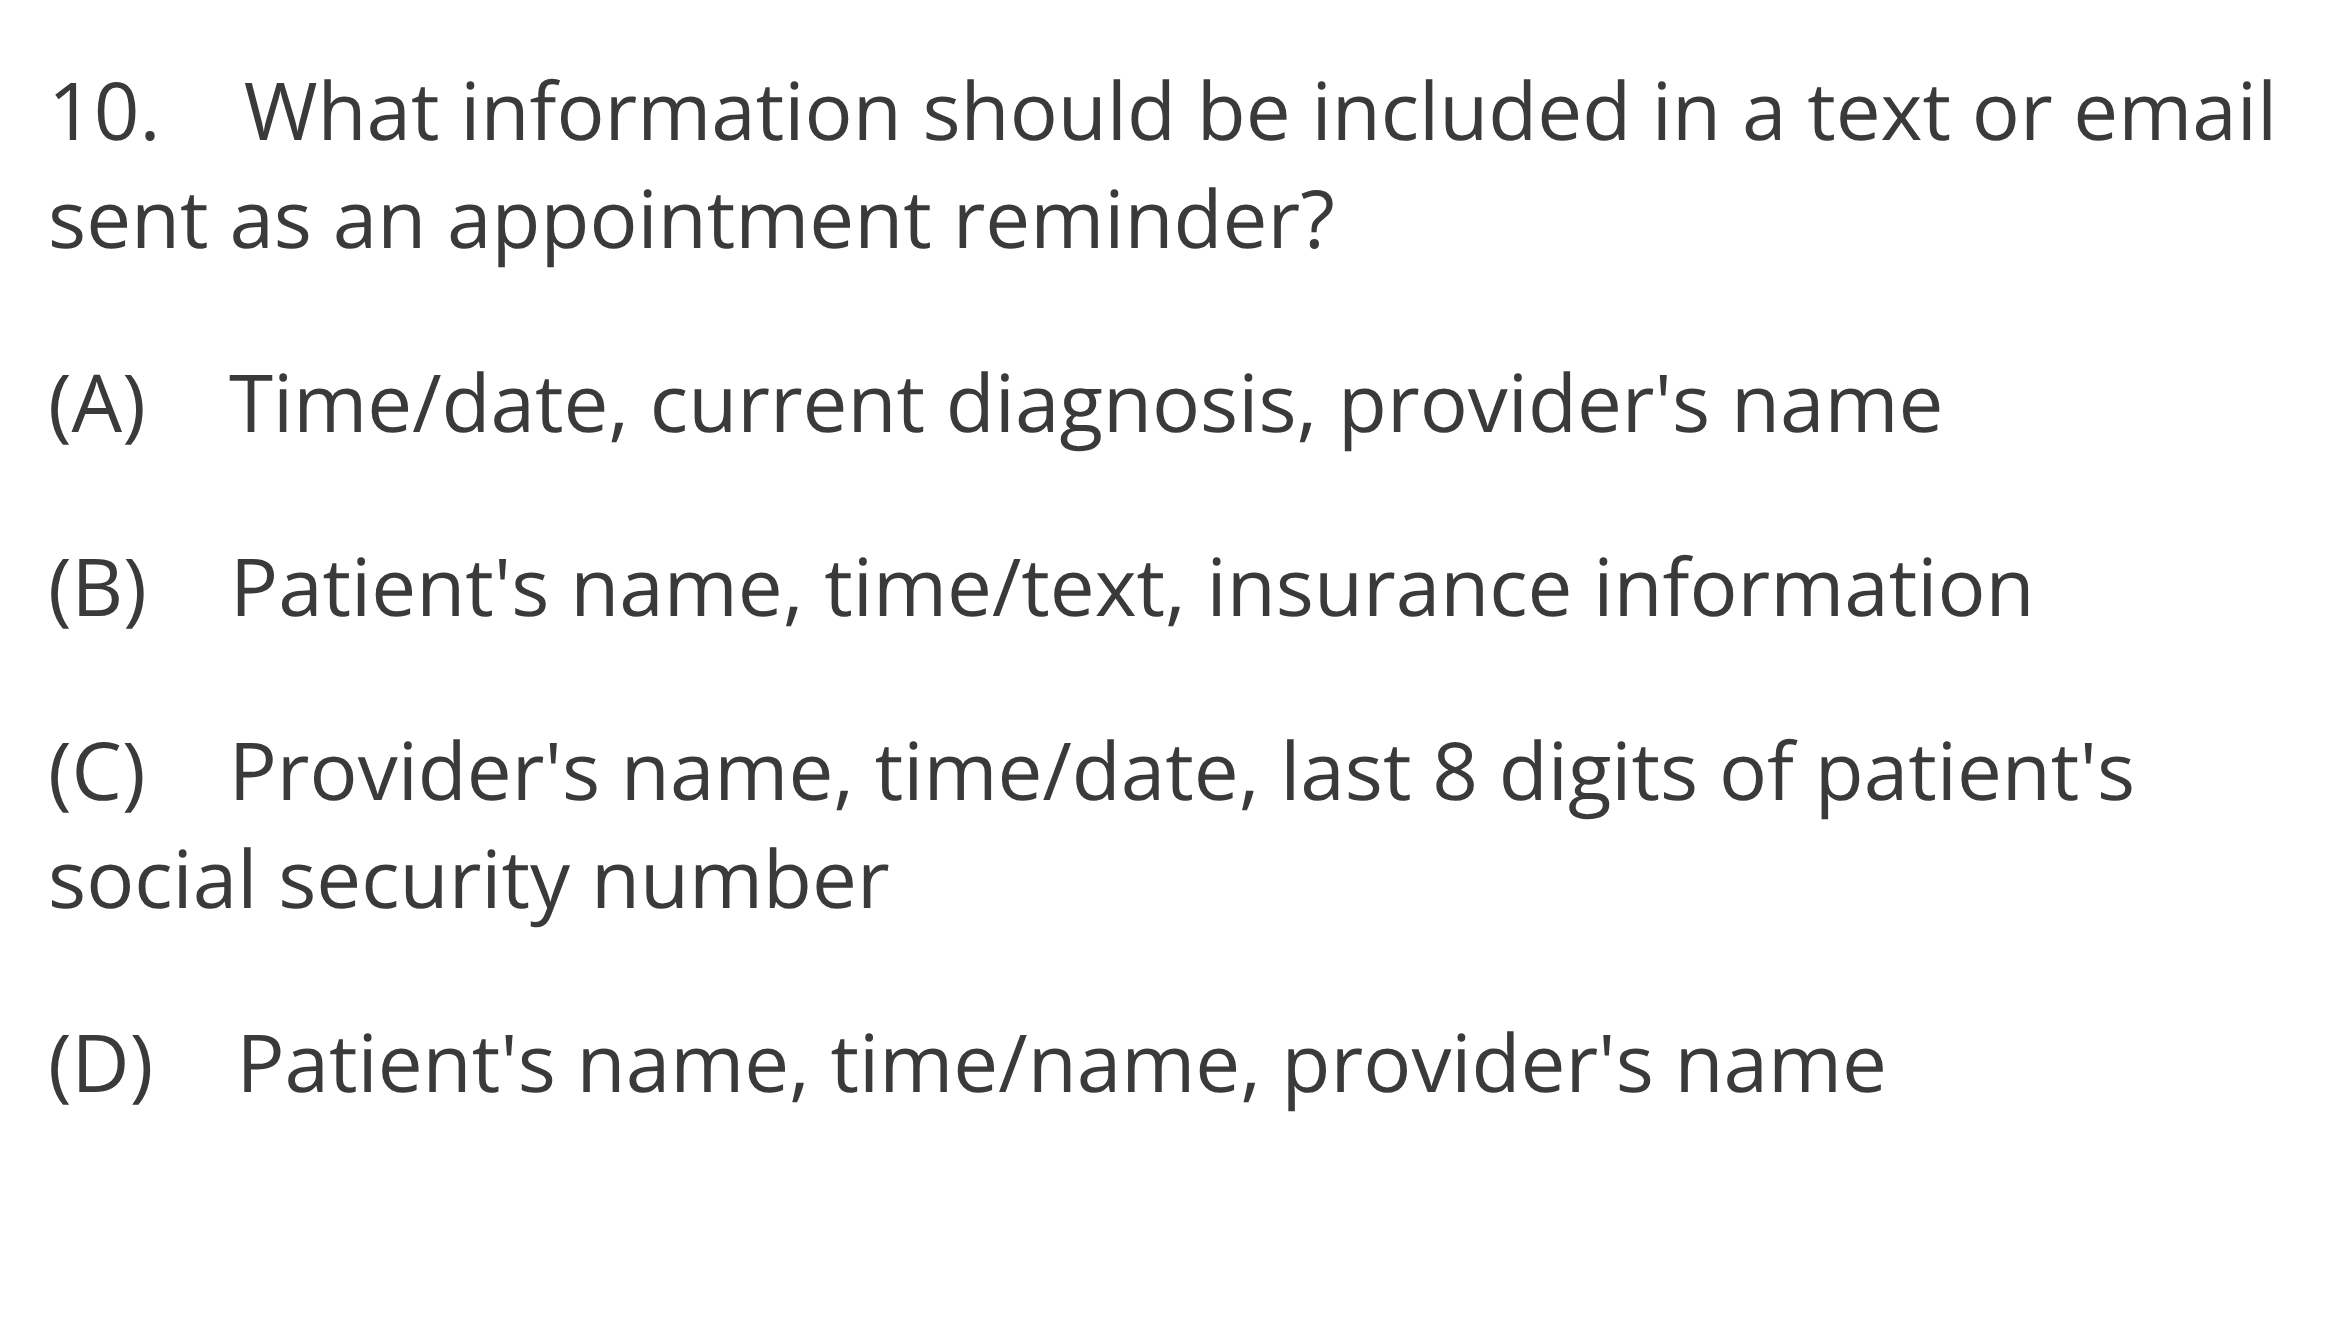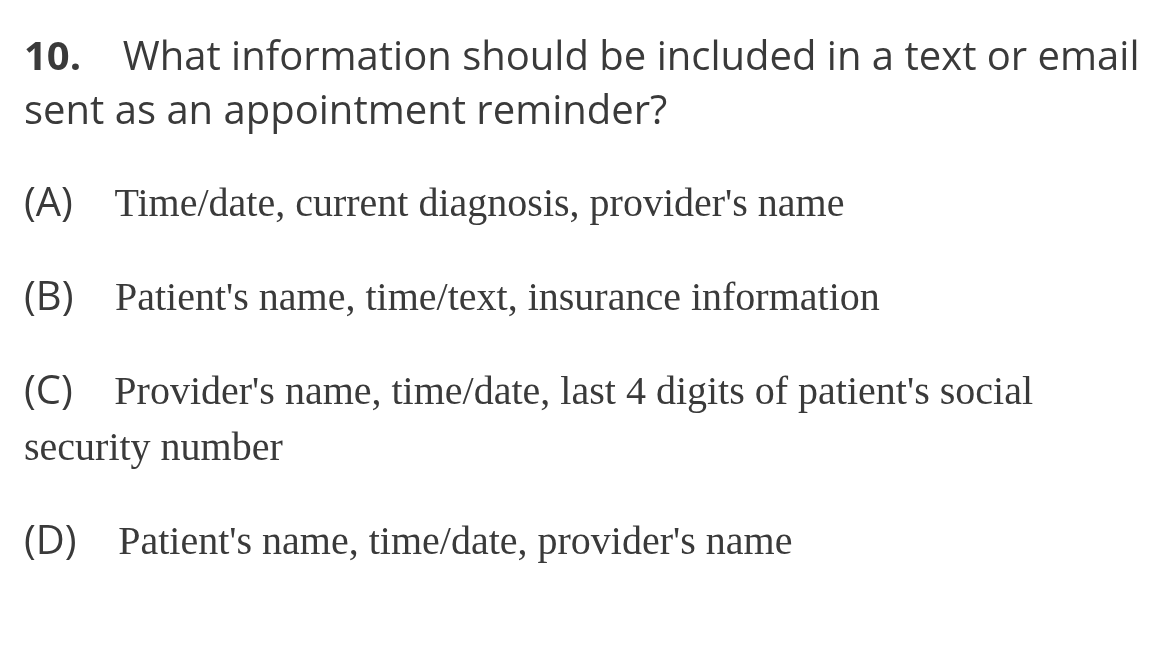--- a/index.html
+++ b/index.html
@@ -14,37 +14,35 @@
       background: #ffffff;
       padding: 28px 24px;
       line-height: 1.35;
       width: 1164px;
     }
     .question {
       margin-bottom: 38px;
     }
     .question-number {
       display: inline;
-      font-weight: bold;
     }
     .question-text {
       display: inline;
     }
     .option {
       margin-bottom: 38px;
     }
     .option:last-child {
       margin-bottom: 0;
     }
     .option-label {
       display: inline;
     }
     .option-text {
       display: inline;
-      font-family: Liberation Serif, serif;
     }
   </style>
 </head>
 <body>
 
 <div class="question">
   <span class="question-number">10.</span>
   <span>&nbsp;&nbsp;</span>
   <span class="question-text">What information should be included in a text or email sent as an appointment reminder?</span>
 </div>
@@ -57,20 +55,20 @@
 
 <div class="option">
   <span class="option-label">(B)</span>
   <span>&nbsp;&nbsp;</span>
   <span class="option-text">Patient's name, time/text, insurance information</span>
 </div>
 
 <div class="option">
   <span class="option-label">(C)</span>
   <span>&nbsp;&nbsp;</span>
-  <span class="option-text">Provider's name, time/date, last 4 digits of patient's social security number</span>
+  <span class="option-text">Provider's name, time/date, last 8 digits of patient's social security number</span>
 </div>
 
 <div class="option">
   <span class="option-label">(D)</span>
   <span>&nbsp;&nbsp;</span>
-  <span class="option-text">Patient's name, time/date, provider's name</span>
+  <span class="option-text">Patient's name, time/name, provider's name</span>
 </div>
 
 </body></html>

